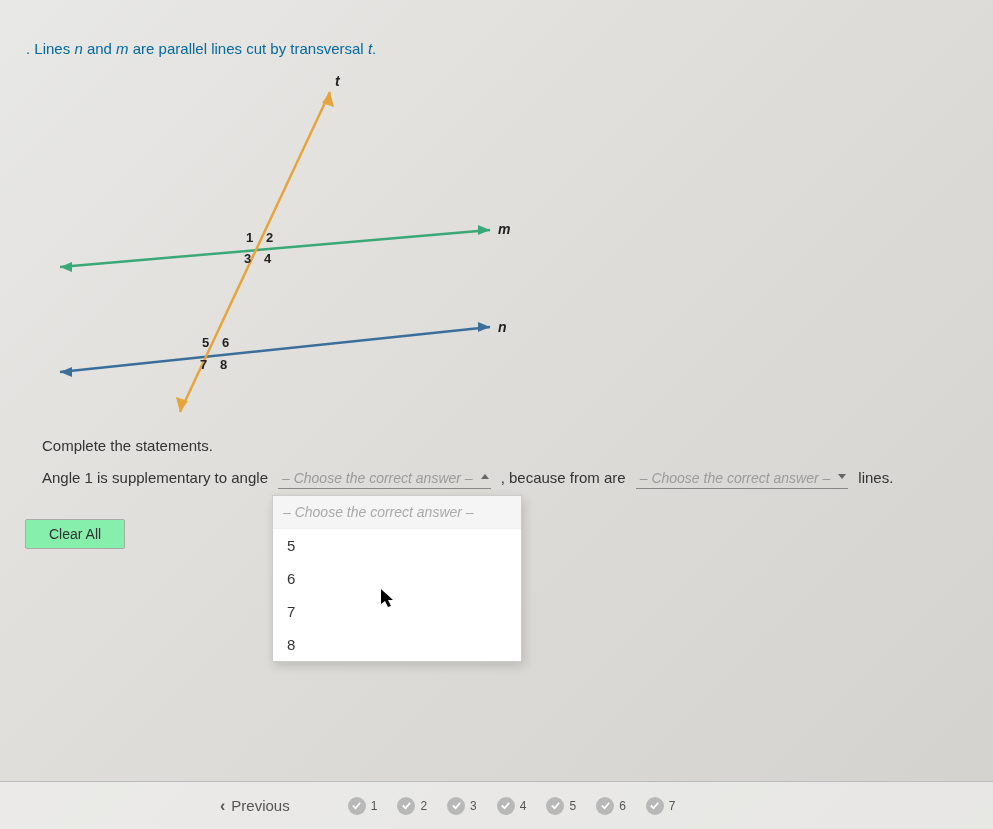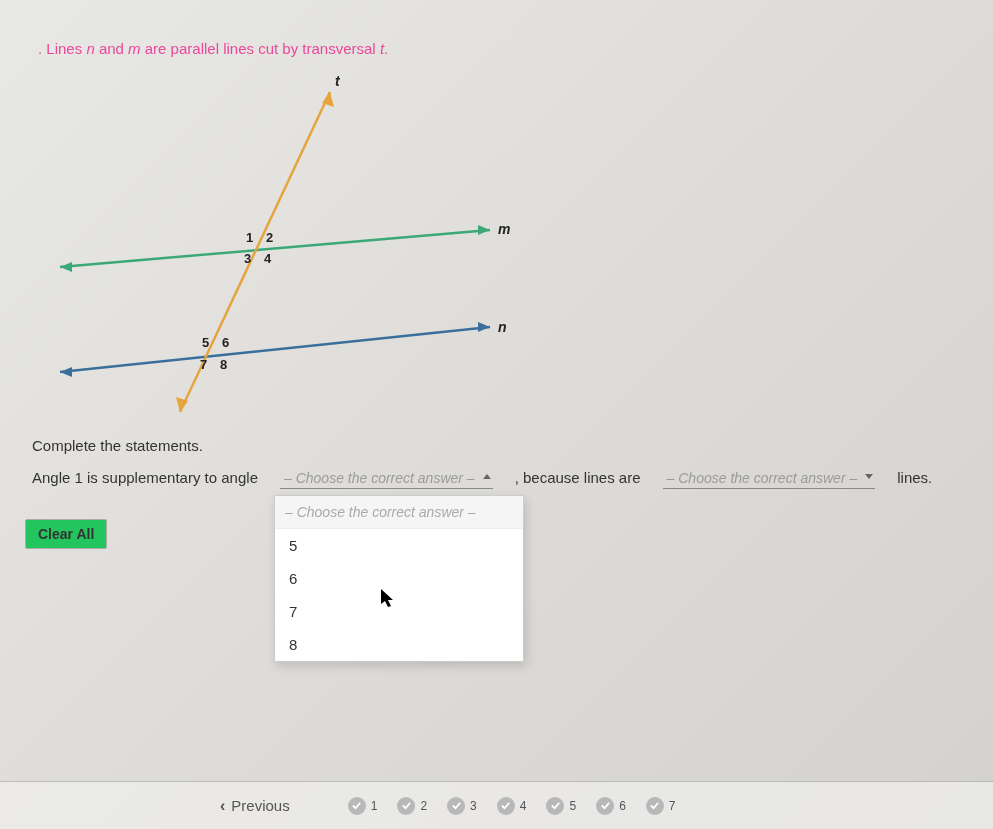--- a/index.html
+++ b/index.html
@@ -11,23 +11,23 @@
     color: #333;
     position: relative;
     overflow: hidden;
   }
   .page {
     padding: 40px 20px 0 20px;
     position: relative;
   }
   .question-prompt {
     font-size: 15px;
-    color: #ec4899;
+    color: #0369a1;
     margin-bottom: 10px;
-    margin-left: 18px;
+    margin-left: 6px;
   }
   .question-prompt .em { font-style: italic; }
   .diagram-area {
     position: relative;
     width: 500px;
     height: 360px;
     margin: 5px 0 10px 20px;
   }
   .angle-label {
     position: absolute;
@@ -35,33 +35,33 @@
     color: #222;
     font-weight: 600;
   }
   .line-label {
     position: absolute;
     font-style: italic;
     font-weight: bold;
     font-size: 14px;
     color: #222;
   }
-  .statements { margin: 5px 0 0 12px; }
+  .statements { margin: 5px 0 0 22px; }
   .stmt-line {
     font-size: 15px;
     color: #333;
     margin: 10px 0 14px 0;
   }
   .sentence {
     font-size: 15px;
     color: #333;
     display: flex;
     flex-wrap: wrap;
     align-items: baseline;
-    gap: 22px;
+    gap: 10px;
     margin-top: 8px;
   }
   .dropdown-closed {
     font-style: italic;
     color: #9b9b9b;
     border-bottom: 1px solid #888;
     padding: 2px 18px 2px 4px;
     position: relative;
     cursor: pointer;
     font-size: 14px;
@@ -118,27 +118,26 @@
   .dropdown-menu .option {
     font-size: 15px;
     color: #333;
     padding: 8px 14px;
     cursor: pointer;
   }
   .clear-all {
     margin: 30px 0 0 5px;
     display: inline-block;
     border: 1px solid #aaa;
-    background: #22c55e;
-    padding: 6px 12px;
+    background: #86efac;
+    padding: 6px 23px;
     font-size: 14px;
     color: #333;
     cursor: pointer;
     border-radius: 2px;
-    font-weight: bold;
   }
   .footer-bar {
     position: absolute;
     bottom: 0;
     left: 0;
     right: 0;
     height: 48px;
     border-top: 1px solid #bbb;
     background: rgba(240,240,238,0.7);
     display: flex;
@@ -235,21 +234,21 @@
         <span class="dropdown-open-trigger">– Choose the correct answer –</span>
         <div class="dropdown-menu">
           <div class="placeholder-option">– Choose the correct answer –</div>
           <div class="option">5</div>
           <div class="option">6</div>
           <div class="option">7</div>
           <div class="option">8</div>
         </div>
       </span>
 
-      <span>, because lines are</span>
+      <span>, because from are</span>
       <span class="dropdown-closed">– Choose the correct answer –</span>
       <span>lines.</span>
     </div>
   </div>
 
   <button class="clear-all">Clear All</button>
 
   
   <svg class="cursor-arrow" style="left:381px; top:589px;" width="16" height="20" viewBox="0 0 16 20">
     <path d="M0 0 L0 15 L4 12 L7 18 L10 17 L7 11 L12 11 Z" fill="#000"></path>

